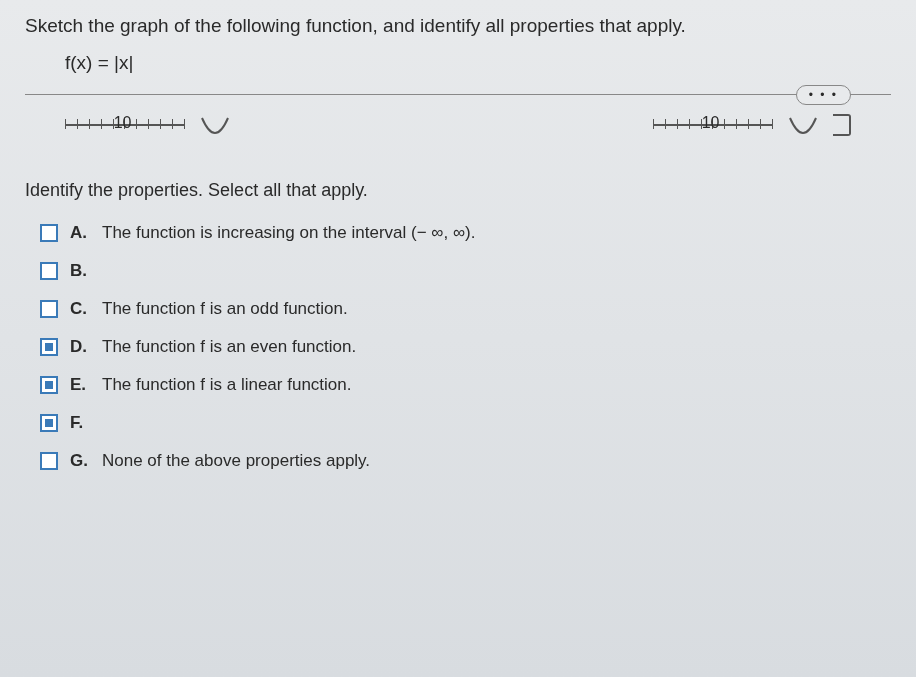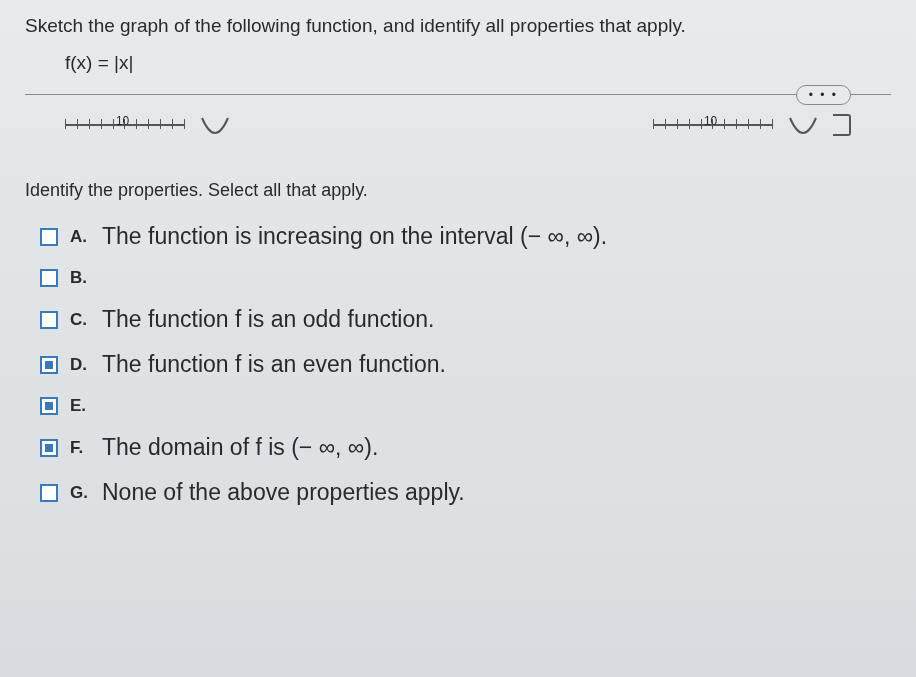--- a/index.html
+++ b/index.html
@@ -76,21 +76,21 @@
     }
     .tick {
       width: 1px;
       height: 10px;
       background: #555;
     }
     .graph-label {
       position: absolute;
       top: 4px;
       left: 48%;
-      font-size: 12px;
+      font-size: 16px;
       transform: translateX(-50%);
     }
     .curve-icon {
       width: 30px;
       height: 25px;
     }
     .dots-pill {
       position: absolute;
       right: 40px;
       top: -25px;
@@ -139,21 +139,21 @@
       width: 8px;
       height: 8px;
       background: #3a7ab8;
     }
     .option-letter {
       font-size: 17px;
       font-weight: bold;
       min-width: 20px;
     }
     .option-text {
-      font-size: 23px;
+      font-size: 17px;
     }
   </style>
 </head>
 <body>
 
 <div class="question-text">Sketch the graph of the following function, and identify all properties that apply.</div>
 <div class="function-def">f(x) = |x|</div>
 
 <div class="divider-line"></div>
 
@@ -228,24 +228,24 @@
     <span class="option-text">The function f is an odd function.</span>
   </div>
   <div class="option-row">
     <div class="checkbox checked"></div>
     <span class="option-letter">D.</span>
     <span class="option-text">The function f is an even function.</span>
   </div>
   <div class="option-row">
     <div class="checkbox checked"></div>
     <span class="option-letter">E.</span>
+    <span class="option-text">The function f is a linear function.</span>
   </div>
   <div class="option-row">
     <div class="checkbox checked"></div>
     <span class="option-letter">F.</span>
-    <span class="option-text">The domain of f is (− ∞, ∞).</span>
   </div>
   <div class="option-row">
     <div class="checkbox"></div>
     <span class="option-letter">G.</span>
     <span class="option-text">None of the above properties apply.</span>
   </div>
 </div>
 
 </body></html>

